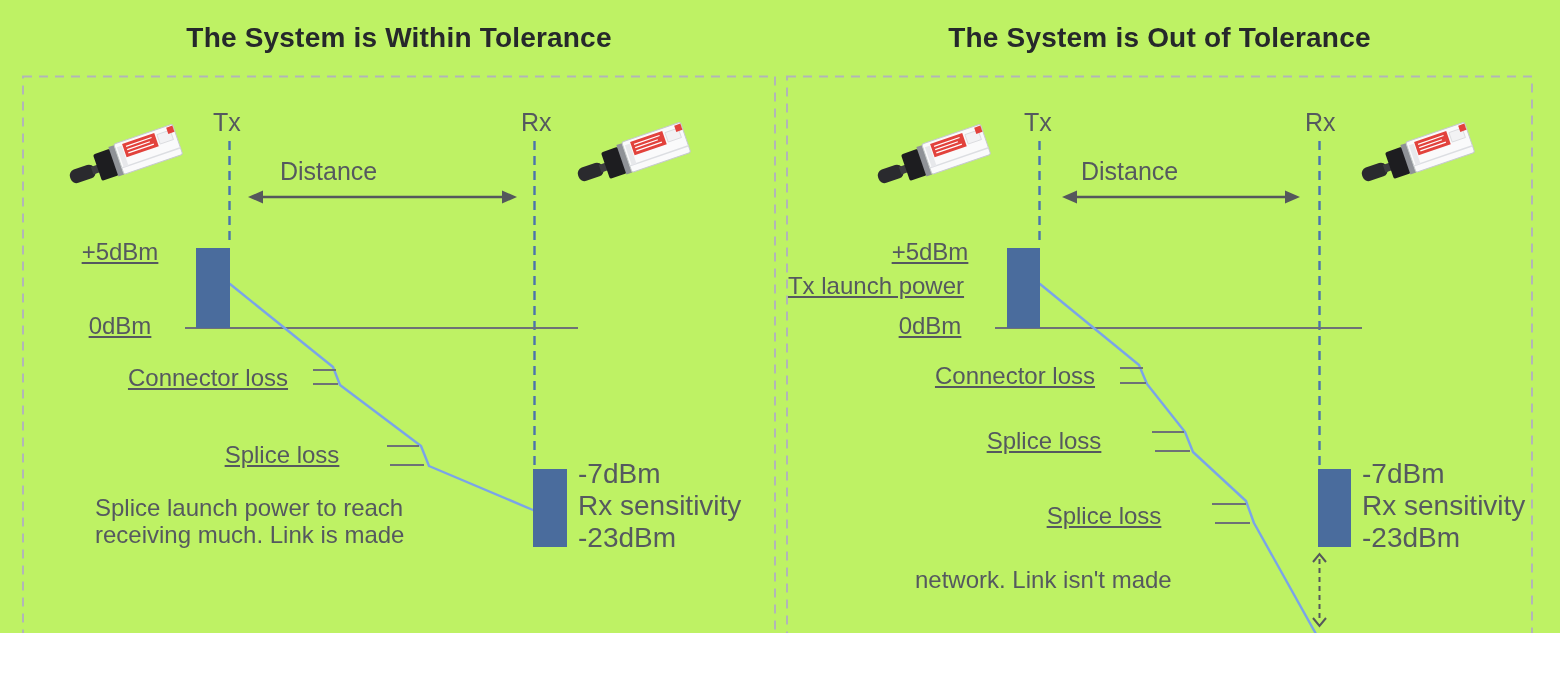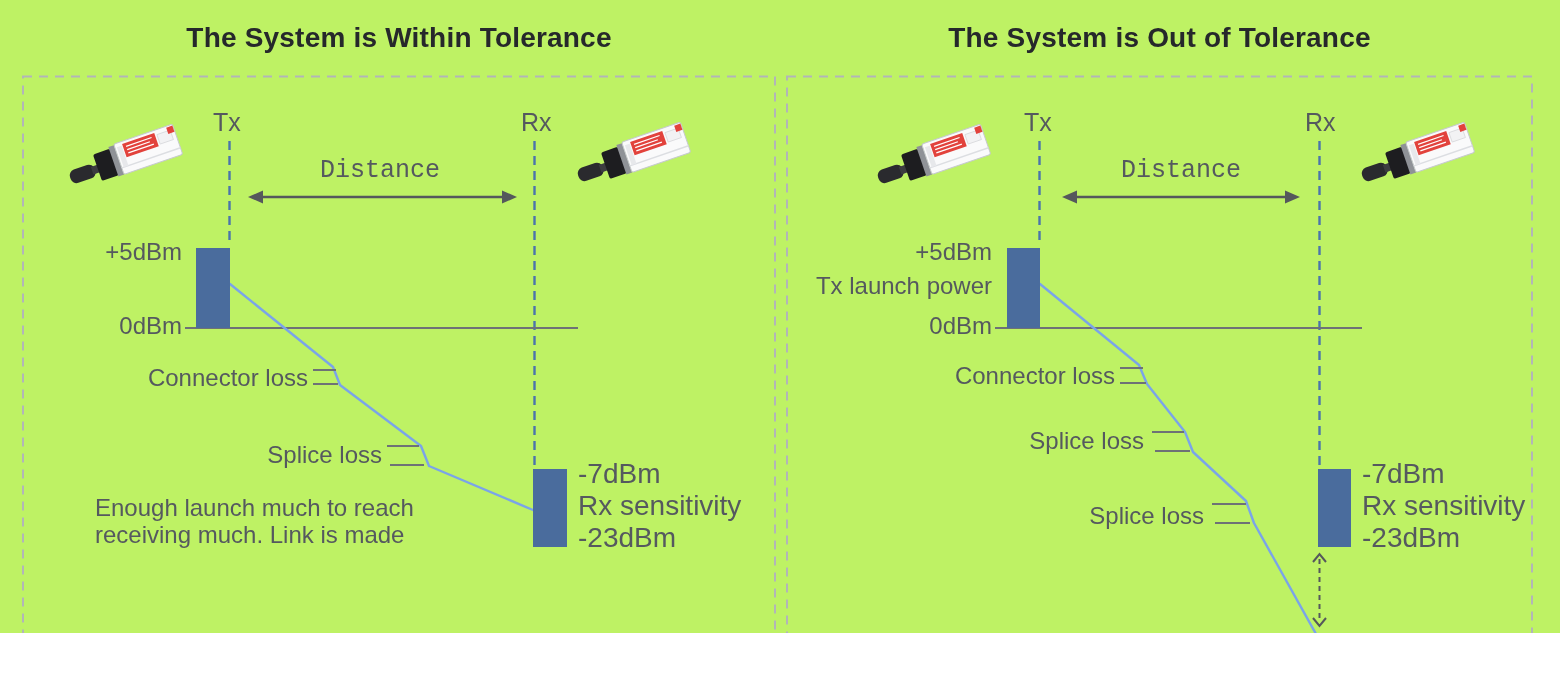--- a/index.html
+++ b/index.html
@@ -31,22 +31,22 @@
   }
   .title {
     position: absolute;
     top: 22px;
     text-align: center;
     color: var(--title, #26282b);
     font-size: 28px;
     font-weight: 700;
     letter-spacing: 0.2px;
   }
-  .right-align { text-align: right; }
-  .center-align { text-align: center; font-family: Liberation Mono, monospace; }
+  .right-align { text-align: center; text-decoration: underline; }
+  .center-align { text-align: left; }
   .note {
     position: absolute;
     color: var(--text, #55595f);
     font-size: 24px;
     line-height: 27px;
   }
   .note span { display: block; }
   .rx-readout {
     position: absolute;
     color: var(--text, #55595f);
@@ -190,35 +190,36 @@
   <div class="lbl right-align" style="left:58px; top:238px; width:124px;">+5dBm</div>
   <div class="lbl right-align" style="left:58px; top:312px; width:124px;">0dBm</div>
   <div class="lbl right-align" style="left:108px; top:364px; width:200px;">Connector loss</div>
   <div class="lbl right-align" style="left:182px; top:441px; width:200px;">Splice loss</div>
   <div class="rx-readout" style="left:578px; top:458px;">
     <span>-7dBm</span>
     <span>Rx sensitivity</span>
     <span>-23dBm</span>
   </div>
   <div class="note" style="left:95px; top:494px; width:360px;">
-    <span>Enough launch much to reach</span>
+    <span>Splice launch power to reach</span>
     <span>receiving much. Link is made</span>
   </div>
 
   <div class="title" style="left:787px; width:745px;text-align:center;">The System is Out of Tolerance</div>
   <div class="lbl" style="left:1024px; top:108px; font-size:25px;">Tx</div>
   <div class="lbl" style="left:1305px; top:108px; font-size:25px;">Rx</div>
   <div class="lbl center-align" style="left:1081px; top:157px; width:200px; font-size:25px;">Distance</div>
   <div class="lbl right-align" style="left:868px; top:238px; width:124px;">+5dBm</div>
   <div class="lbl right-align" style="left:760px; top:272px; width:232px;">Tx launch power</div>
   <div class="lbl right-align" style="left:868px; top:312px; width:124px;">0dBm</div>
   <div class="lbl right-align" style="left:915px; top:362px; width:200px;">Connector loss</div>
   <div class="lbl right-align" style="left:944px; top:427px; width:200px;">Splice loss</div>
   <div class="lbl right-align" style="left:1004px; top:502px; width:200px;">Splice loss</div>
   <div class="rx-readout" style="left:1362px; top:458px;">
     <span>-7dBm</span>
     <span>Rx sensitivity</span>
     <span>-23dBm</span>
   </div>
   <div class="note" style="left:915px; top:566px; width:400px;">
+    <span>network. Link isn't made</span>
   </div>
 
 </div>
 
 </body></html>

